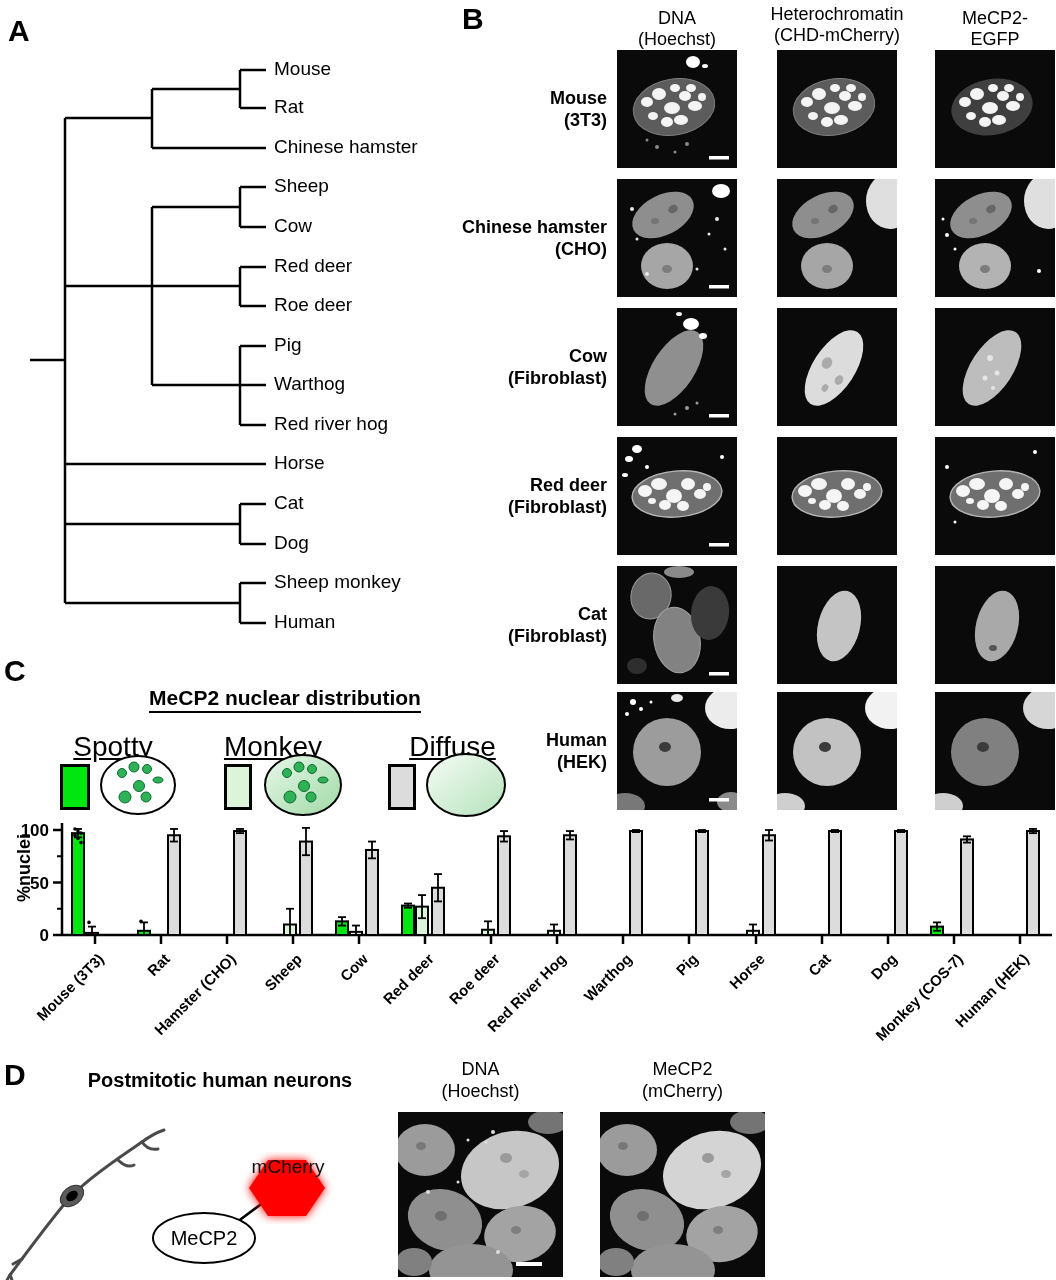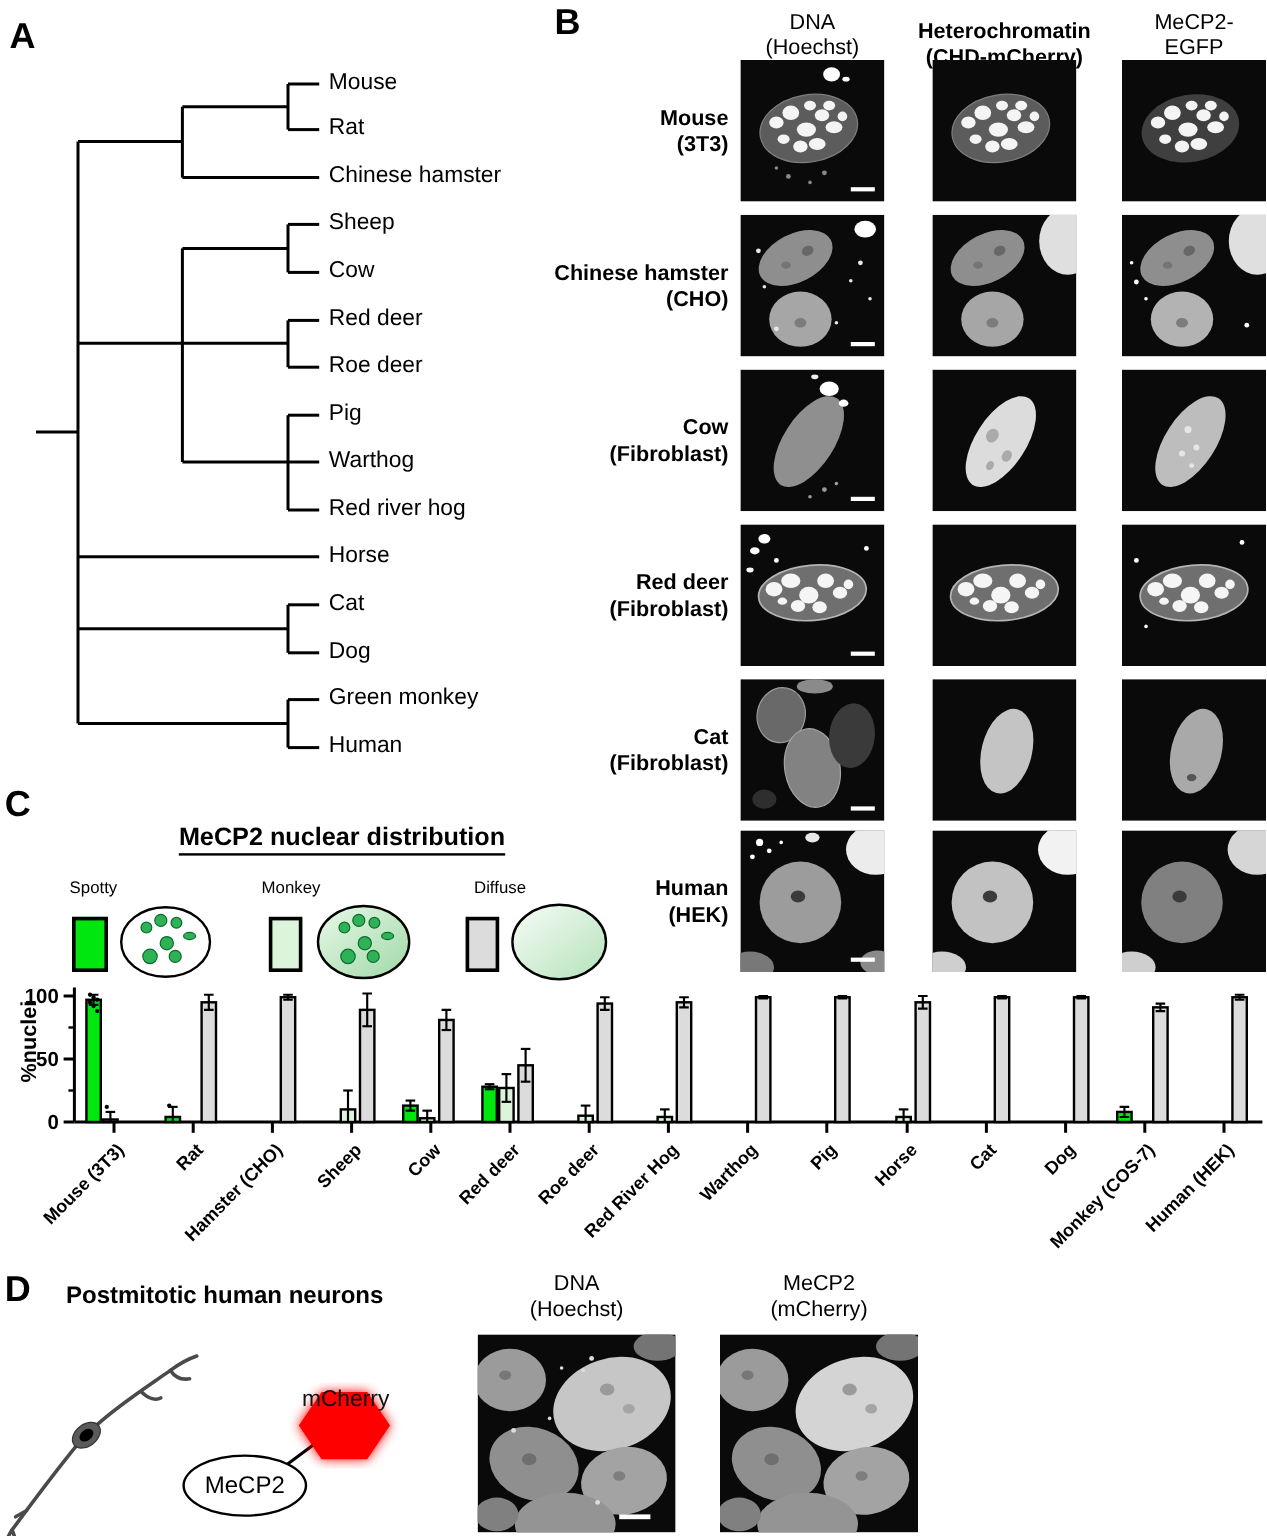--- a/index.html
+++ b/index.html
@@ -5,26 +5,26 @@
   html,body{margin:0;padding:0;background:#fff;}
   .fig{position:relative;width:1056px;height:1280px;background:#fff;overflow:hidden;
        font-family:"Liberation Sans", sans-serif;color:#000;}
   .abs{position:absolute;}
   .panel-letter{font-size:30px;font-weight:bold;line-height:30px;}
   .tree-leaf{font-size:19px;line-height:22px;white-space:nowrap;}
   .b-header{font-size:18px;line-height:21px;text-align:center;}
   .b-rowlabel{font-size:18px;line-height:22px;font-weight:bold;text-align:right;}
   .c-title{font-size:21px;font-weight:bold;text-align:center;}
   .c-title span{border-bottom:2.5px solid #000;padding-bottom:2px;}
-  .legend-label{font-size:14px;text-align:left;}
+  .legend-label{font-size:28px;text-align:center;text-decoration:underline;}
   .swatch{border:3px solid #000;box-sizing:border-box;}
   .ylabel{font-size:18px;font-weight:bold;text-align:center;transform:rotate(-90deg);}
   .xcat{font-size:15px;font-weight:bold;text-align:right;white-space:nowrap;
         transform:rotate(-45deg);transform-origin:100% 0;}
-  .d-title{font-size:20px;font-weight:bold;line-height:25px;}
+  .d-title{font-size:20px;font-weight:bold;text-align:center;line-height:25px;}
   .d-header{font-size:18px;line-height:22px;text-align:center;}
   .mecp2-ellipse{border:2px solid #000;border-radius:50%;background:#fff;
         display:flex;align-items:center;justify-content:center;font-size:20px;}
   .mcherry-label{font-size:19px;color:#111;text-align:center;}
   svg{display:block;}
 </style>
 </head>
 <body>
 
 <div class="fig">
@@ -77,30 +77,30 @@
       <div class="abs tree-leaf" style="left: 274px; top: 175px;">Sheep</div>
       <div class="abs tree-leaf" style="left: 274px; top: 215px;">Cow</div>
       <div class="abs tree-leaf" style="left: 274px; top: 255px;">Red deer</div>
       <div class="abs tree-leaf" style="left: 274px; top: 294px;">Roe deer</div>
       <div class="abs tree-leaf" style="left: 274px; top: 334px;">Pig</div>
       <div class="abs tree-leaf" style="left: 274px; top: 373px;">Warthog</div>
       <div class="abs tree-leaf" style="left: 274px; top: 413px;">Red river hog</div>
       <div class="abs tree-leaf" style="left: 274px; top: 452px;">Horse</div>
       <div class="abs tree-leaf" style="left: 274px; top: 492px;">Cat</div>
       <div class="abs tree-leaf" style="left: 274px; top: 532px;">Dog</div>
-      <div class="abs tree-leaf" style="left: 274px; top: 571px;">Green monkey</div>
+      <div class="abs tree-leaf" style="left: 274px; top: 571px;">Sheep monkey</div>
       <div class="abs tree-leaf" style="left: 274px; top: 611px;">Human</div>
     </div>
 
   <div id="panel-b">
       <div class="abs b-header" style="left: 592px; top: 8px; width: 170px;">
         <div>DNA</div>
         <div>(Hoechst)</div>
       </div>
-      <div class="abs b-header" style="left: 752px; top: 16px; width: 170px; font-weight: bold;">
+      <div class="abs b-header" style="left: 752px; top: 4px; width: 170px;">
         <div>Heterochromatin</div>
         <div>(CHD-mCherry)</div>
       </div>
       <div class="abs b-header" style="left: 910px; top: 8px; width: 170px;">
         <div>MeCP2-</div>
         <div>EGFP</div>
       </div>
       <div class="abs b-rowlabel" style="left: 450px; top: 87px; width: 157px;">
         <div>Mouse</div>
         <div>(3T3)</div>

